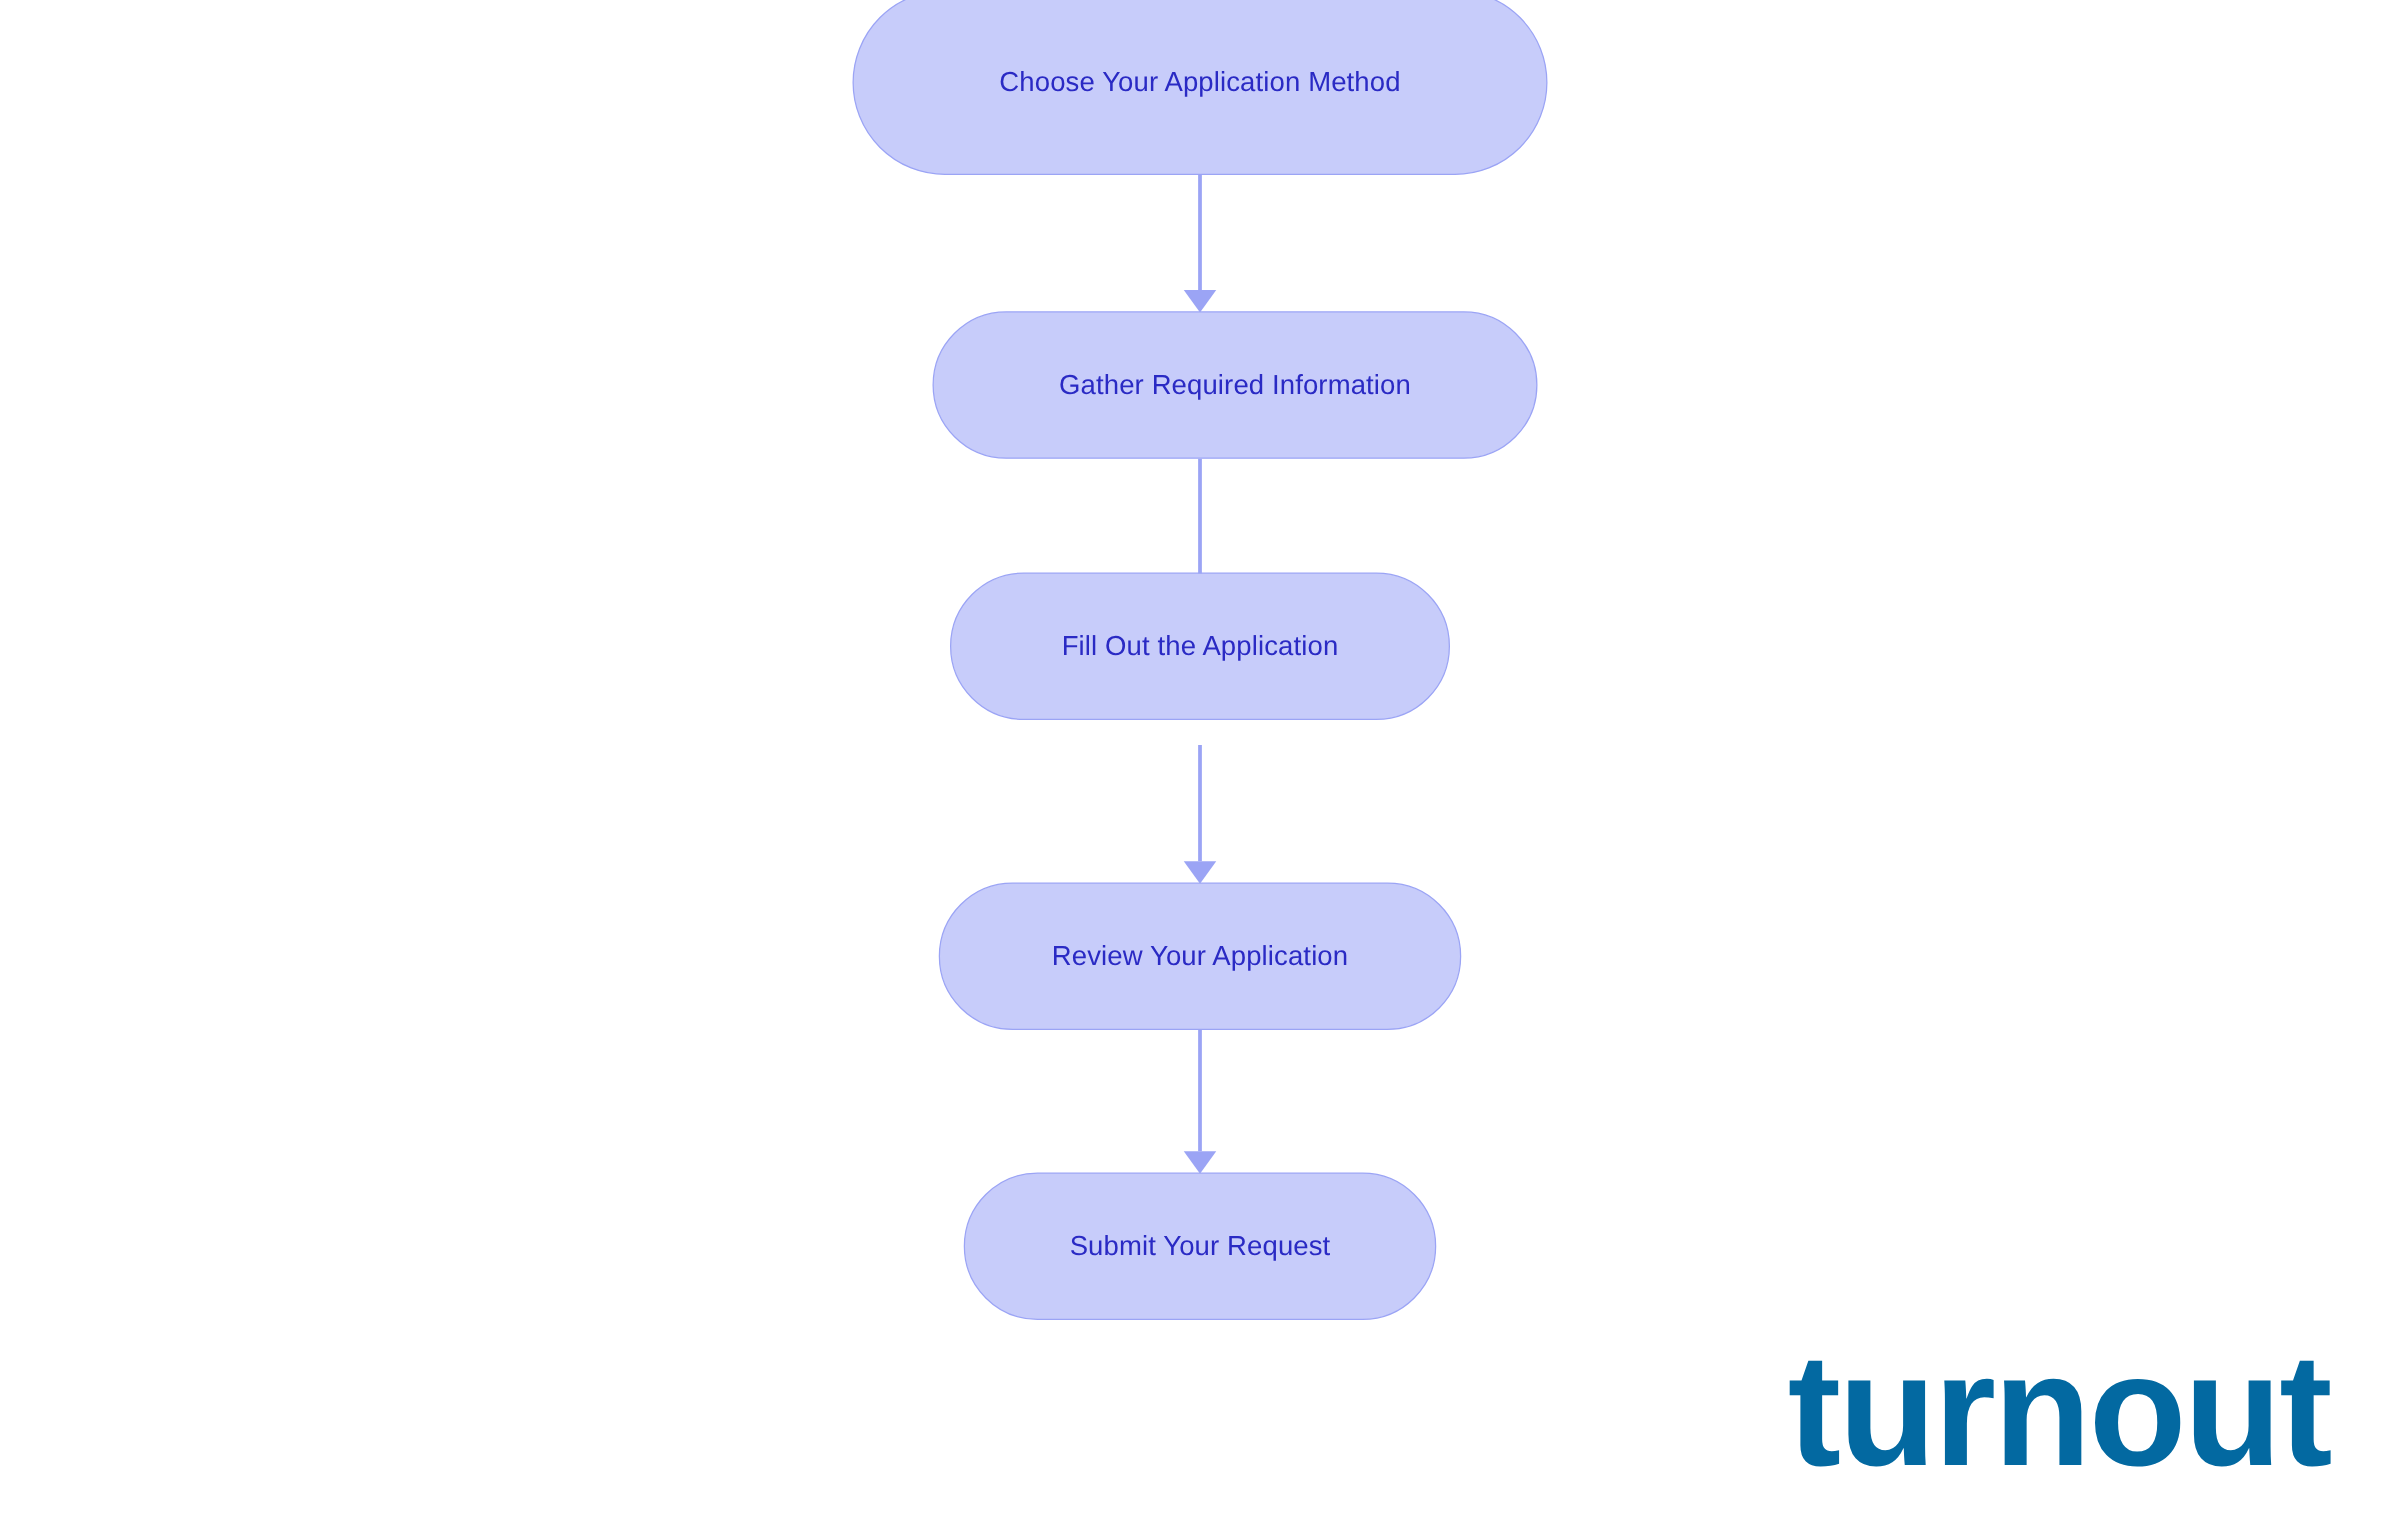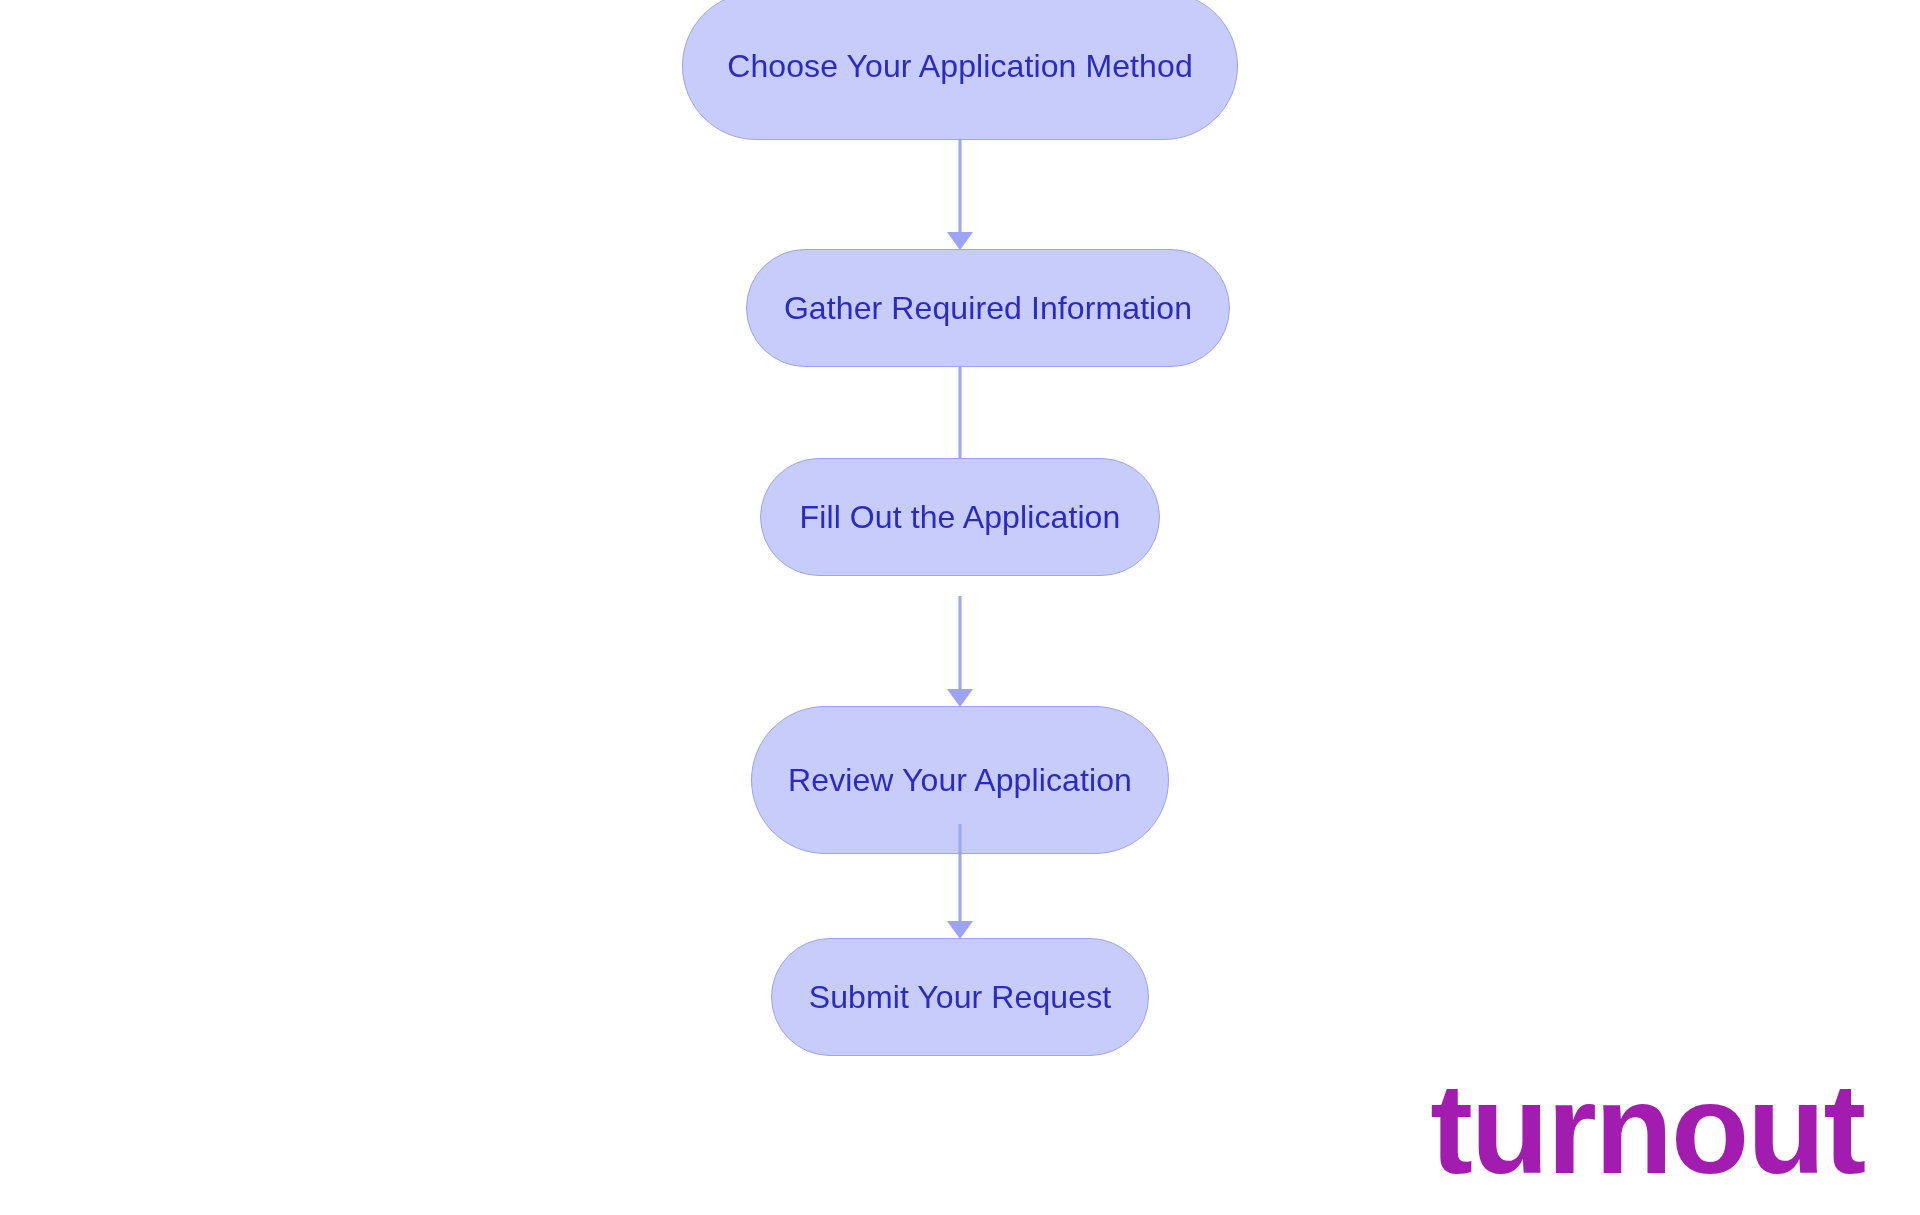--- a/index.html
+++ b/index.html
@@ -31,32 +31,32 @@
     align-items: center;
     justify-content: center;
     background: #c7ccfa;
     border: 1.6px solid #9ba4f5;
     border-radius: 999px;
     transform: translateX(-50%);
   }
   .node-label {
     color: #2a2ac4;
     font-family: "Liberation Sans", sans-serif;
-    font-size: 32px;
+    font-size: 22px;
     font-weight: 400;
     letter-spacing: 0.1px;
     white-space: nowrap;
     line-height: 1;
   }
 
   
   #node-1 { left: 960px; top: -8px;   width: 556px;  height: 148px; }
   #node-2 { left: 988px; top: 249px;  width: 484px;  height: 118px; }
   #node-3 { left: 960px; top: 458px;  width: 400px;  height: 118px; }
-  #node-4 { left: 960px; top: 706px;  width: 418px;  height: 148px; }
+  #node-4 { left: 960px; top: 706px;  width: 418px;  height: 118px; }
   #node-5 { left: 960px; top: 938px;  width: 378px;  height: 118px; justify-content: center; }
 
   
   .connector {
     position: absolute;
     left: 960px;
     transform: translateX(-50%);
     width: 26px;
   }
   .connector .stem {
@@ -86,21 +86,21 @@
   #connector-3 { top: 596px; height: 111px; }
   #connector-3 .stem { height: 93px; }
   #connector-4 { top: 824px; height: 115px; }
   #connector-4 .stem { height: 97px; }
 
   
   #brand-wordmark {
     position: absolute;
     right: 56px;
     bottom: 22px;
-    color: #a21caf;
+    color: #0369a1;
     font-family: "Liberation Sans", sans-serif;
     font-size: 128px;
     font-weight: 700;
     letter-spacing: -2px;
     line-height: 1;
     user-select: none;
   }
 </style>
 </head>
 <body>

